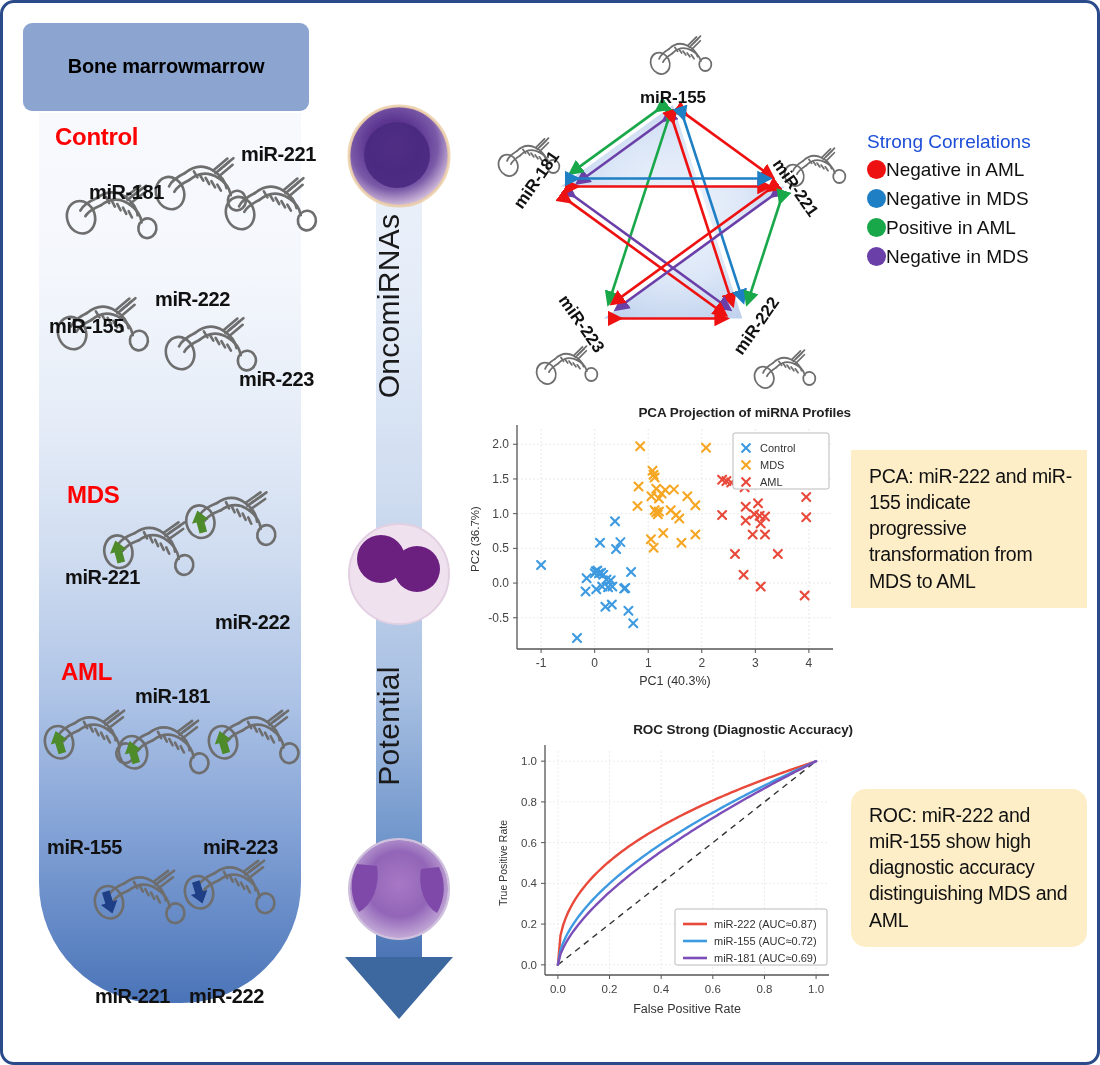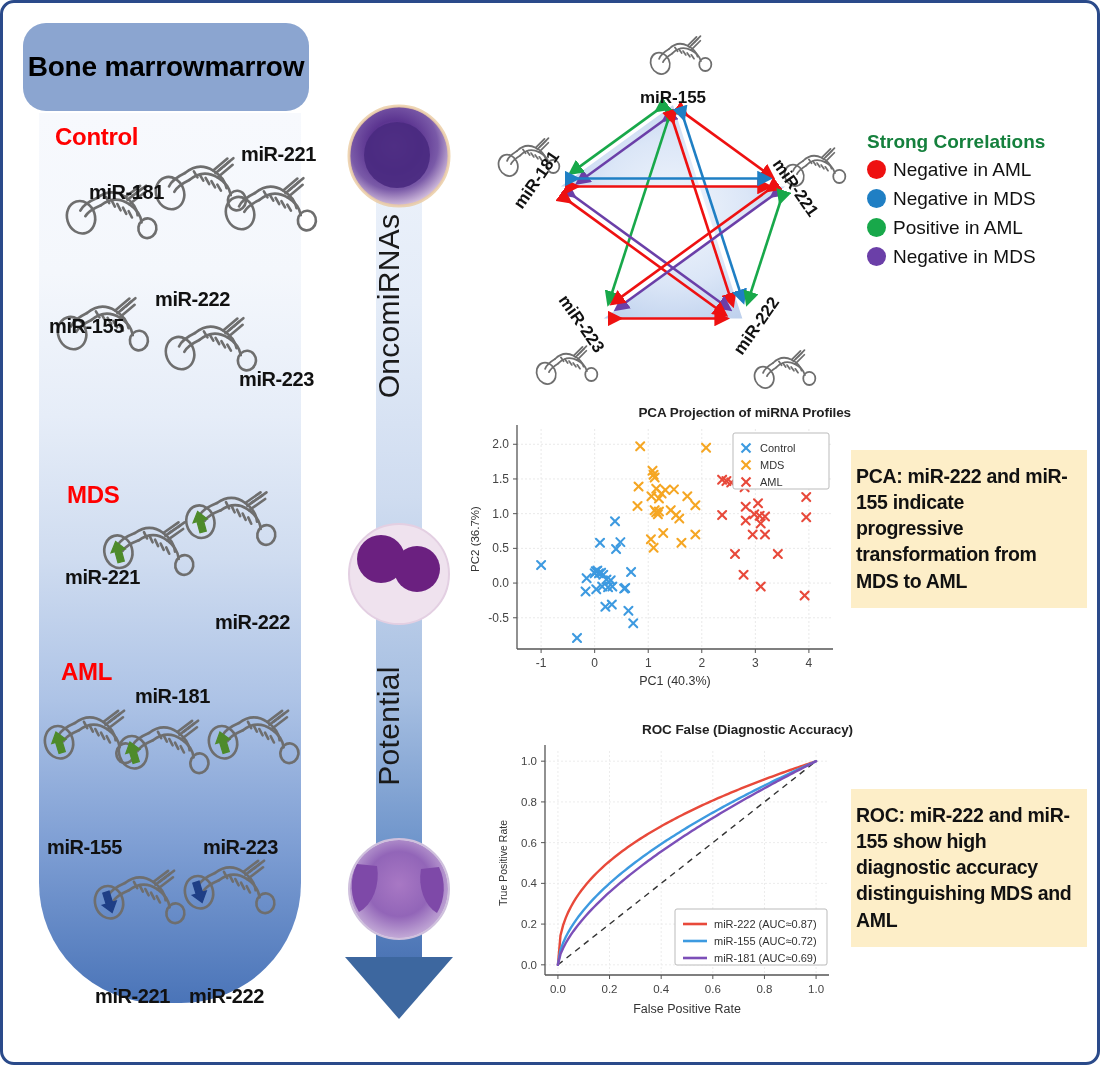--- a/index.html
+++ b/index.html
@@ -18,24 +18,24 @@
 
   
   #left-panel {
     position: absolute; left: 14px; top: 10px;
     width: 304px; height: 1005px;
   }
   #bm-header {
     position: absolute; left: 6px; top: 10px;
     width: 286px; height: 88px;
     background: #8ba5d0;
-    border-radius: 23px;
+    border-radius: 9px;
     display: flex; align-items: center; justify-content: center;
     text-align: center;
-    font-size: 28px; font-weight: bold; color: #000;
+    font-size: 20px; font-weight: bold; color: #000;
     line-height: 1.18;
     letter-spacing: -0.2px;
   }
   #bm-tube {
     position: absolute; left: 22px; top: 100px;
     width: 262px; height: 890px;
     background: linear-gradient(to bottom,
         #f7f9fd 0%, #f4f7fc 18%, #e6edf8 34%,
         #cfdcf0 50%, #adc3e6 66%, #7f9fd4 82%, #4a74b8 100%);
     border-radius: 0 0 120px 120px;
@@ -76,48 +76,48 @@
     letter-spacing: 0.3px;
   }
 
   
   #network { position: absolute; left: 470px; top: 8px; width: 400px; height: 390px; }
   #legend-corr {
     position: absolute; left: 864px; top: 128px;
     width: 230px;
   }
   #legend-corr .lg-title {
-    font-size: 19px; font-weight: bold; color: #15803d;
+    font-size: 19px; font-weight: normal; color: #1d4ed8;
     margin-bottom: 2px;
   }
-  .lg-row { display: flex; align-items: center; gap: 7px; height: 29px; }
+  .lg-row { display: flex; align-items: center; height: 29px; }
   .lg-dot { width: 19px; height: 19px; border-radius: 50%; flex: 0 0 auto; }
   .lg-txt { font-size: 19px; color: #111; white-space: nowrap; }
 
   
   .chart-box { position: absolute; background: #ffffff; }
   #pca-box { left: 458px; top: 398px; width: 390px; height: 292px; }
   #roc-box { left: 490px; top: 716px; width: 360px; height: 312px; }
 
   .chart-title {
     position: absolute; width: 100%; text-align: right;
     font-size: 13.5px; font-weight: bold; color: #222;
     letter-spacing: -0.1px;
   }
 
   
   .note-box {
     position: absolute;
     background: #fdeec8;
-    padding: 13px 14px 14px 5px;
-    font-size: 19.5px; font-weight: bold; color: #111;
+    padding: 13px 14px 14px 18px;
+    font-size: 19.5px; font-weight: normal; color: #111;
     line-height: 1.34; letter-spacing: -0.3px;
   }
   #note-pca { left: 848px; top: 447px; width: 236px; }
-  #note-roc { left: 848px; top: 786px; width: 236px; }
+  #note-roc { left: 848px; top: 786px; width: 236px; border-radius: 15px; }
 </style>
 </head>
 <body>
 
 <div id="frame">
 
   <div id="left-panel">
     <div id="bm-tube"></div>
     <svg id="left-svg" width="304" height="1005" style="position:absolute;left:0;top:0;">
         <g transform="translate(80,185) rotate(8) scale(0.82)">
@@ -816,21 +816,21 @@
           <g stroke="#e8493a" stroke-width="2.1">
             <line x1="280.5" y1="76.5" x2="289.5" y2="85.5"></line>
             <line x1="280.5" y1="85.5" x2="289.5" y2="76.5"></line>
           </g>
           <text x="299" y="85" font-family="&quot;Liberation Sans&quot;, sans-serif" font-size="11" fill="#333">AML</text>
         </g>
       </svg>
   </div>
 
   <div class="chart-box" id="roc-box">
-    <div class="chart-title" id="roc-title" style="top:3px;">ROC False (Diagnostic Accuracy)</div>
+    <div class="chart-title" id="roc-title" style="top:3px;">ROC Strong (Diagnostic Accuracy)</div>
     <svg id="roc-svg" width="360" height="312" style="position:absolute;left:0;top:0;">
         <line x1="64.9090909090909" y1="32" x2="64.9090909090909" y2="256" stroke="#ececec" stroke-width="1" stroke-dasharray="2 2"></line>
         <line x1="64.9090909090909" y1="256" x2="64.9090909090909" y2="260" stroke="#555" stroke-width="1"></line>
         <text x="64.9090909090909" y="274" text-anchor="middle" font-family="&quot;Liberation Sans&quot;, sans-serif" font-size="11.5" fill="#444">0.0</text>
         <line x1="116.54545454545455" y1="32" x2="116.54545454545455" y2="256" stroke="#ececec" stroke-width="1" stroke-dasharray="2 2"></line>
         <line x1="116.54545454545455" y1="256" x2="116.54545454545455" y2="260" stroke="#555" stroke-width="1"></line>
         <text x="116.54545454545455" y="274" text-anchor="middle" font-family="&quot;Liberation Sans&quot;, sans-serif" font-size="11.5" fill="#444">0.2</text>
         <line x1="168.1818181818182" y1="32" x2="168.1818181818182" y2="256" stroke="#ececec" stroke-width="1" stroke-dasharray="2 2"></line>
         <line x1="168.1818181818182" y1="256" x2="168.1818181818182" y2="260" stroke="#555" stroke-width="1"></line>
         <text x="168.1818181818182" y="274" text-anchor="middle" font-family="&quot;Liberation Sans&quot;, sans-serif" font-size="11.5" fill="#444">0.4</text>

